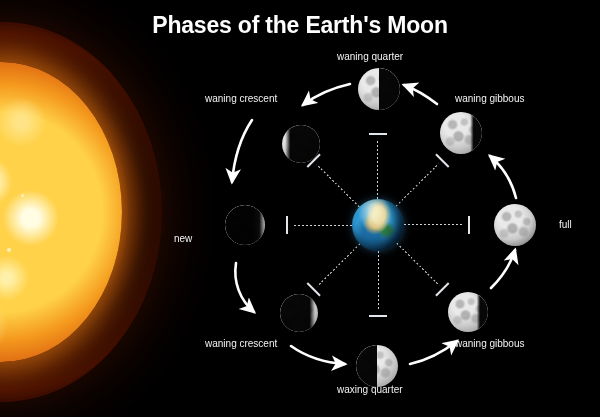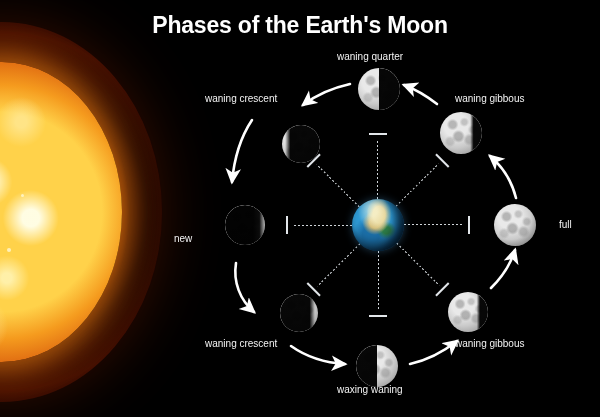--- a/index.html
+++ b/index.html
@@ -165,21 +165,21 @@
       <span class="craters"></span>
       <span class="shade"></span>
     </div>
 
   <div class="lbl" style="left:174px;top:233px">new</div>
   <div class="lbl" style="left:205px;top:93px">waning crescent</div>
   <div class="lbl" style="left:337px;top:51px">waning quarter</div>
   <div class="lbl" style="left:455px;top:93px">waning gibbous</div>
   <div class="lbl" style="left:559px;top:219px">full</div>
   <div class="lbl" style="left:455px;top:338px">waning gibbous</div>
-  <div class="lbl" style="left:337px;top:384px">waxing waning</div>
+  <div class="lbl" style="left:337px;top:384px">waxing quarter</div>
   <div class="lbl" style="left:205px;top:338px">waning crescent</div>
 
   <svg id="arrows" viewBox="0 0 600 417">
     <defs>
       <marker id="ah" markerWidth="7" markerHeight="7" refX="5.2" refY="3" orient="auto">
         <path d="M0,0 L6.2,3 L0,6 L1.6,3 Z" fill="#ffffff"></path>
       </marker>
     </defs>
     <g fill="none" stroke="#ffffff" stroke-width="2.6" stroke-linecap="round" marker-end="url(#ah)">
 

